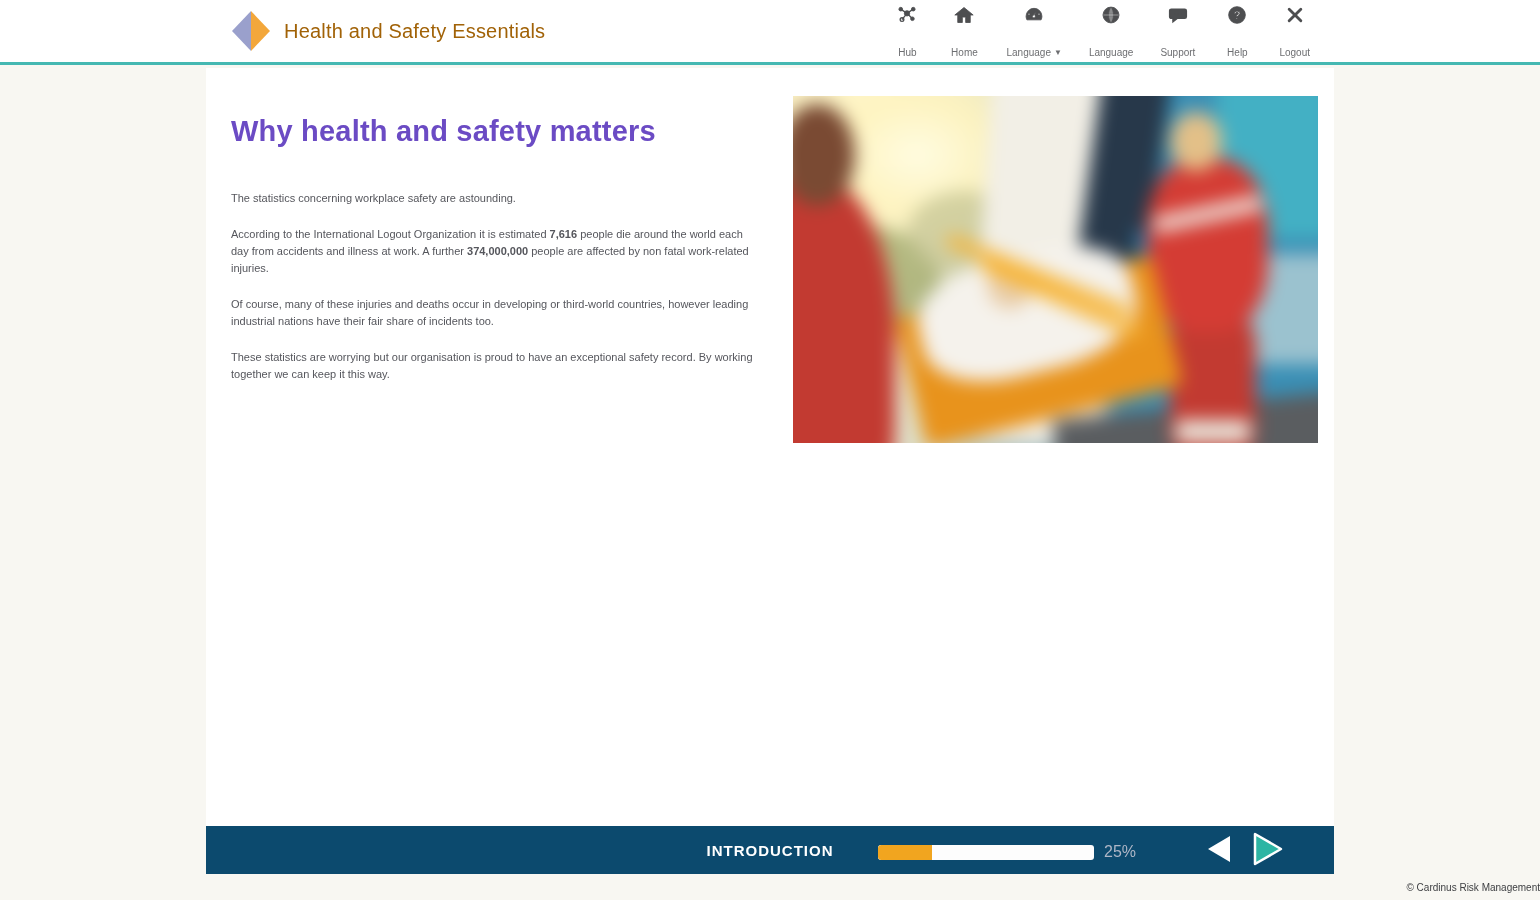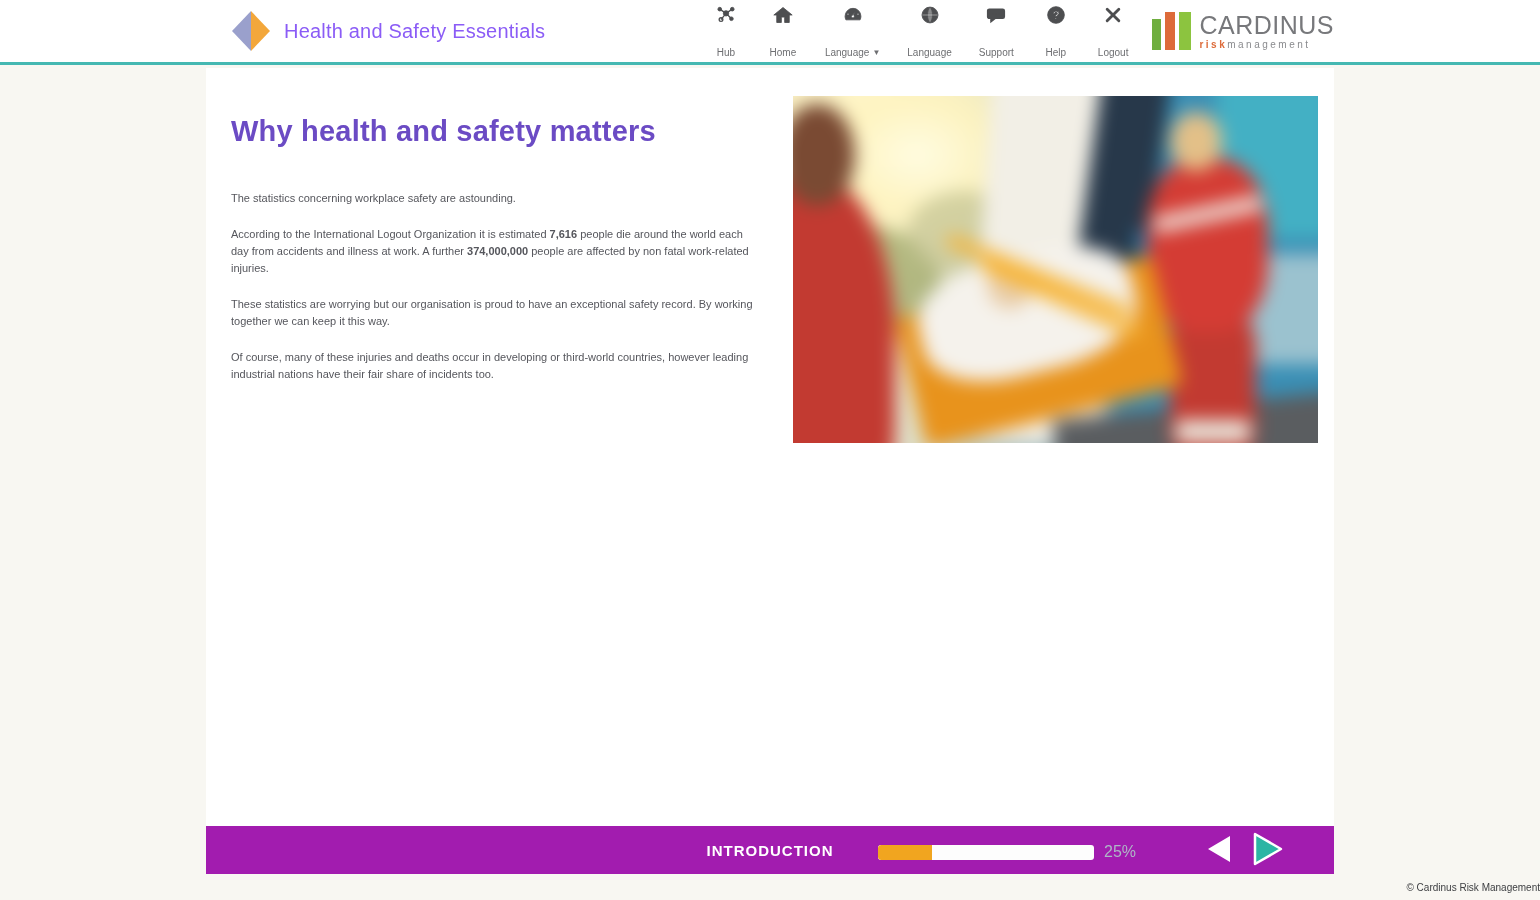--- a/index.html
+++ b/index.html
@@ -9,21 +9,21 @@
 
   
   .header { position:absolute; top:0; left:0; width:1540px; height:65px;
             background:#ffffff; border-bottom:3px solid #45b8b2; }
   .header-inner { position:absolute; left:206px; width:1128px; height:62px;
                   display:flex; align-items:center; justify-content:space-between; }
   .brand-left { display:flex; align-items:center; gap:14px; padding-left:26px; }
   .diamond { width:38px; height:40px;
              background:linear-gradient(90deg,#9aa0cc 50%, #f3a73b 50%);
              clip-path:polygon(50% 0, 100% 50%, 50% 100%, 0 50%); }
-  .course-title { font-size:20px; color:#8b5cf6; letter-spacing:0.2px; }
+  .course-title { font-size:20px; color:#a16207; letter-spacing:0.2px; }
 
   .nav { display:flex; align-items:flex-start; gap:27px; margin-left:auto; margin-right:24px; }
   .nav-item { display:flex; flex-direction:column; align-items:center; gap:2px;
               cursor:pointer; min-width:30px; }
   .nav-item svg { width:20px; height:20px; fill:#4d4e50; stroke:#4d4e50; }
   .nav-label { font-size:10px; color:#6d6e71; white-space:nowrap; display:flex; align-items:center; gap:3px;margin-top:16px;}
   .caret { font-size:8px; color:#6d6e71; }
 
   .cardinus { display:flex; align-items:center; gap:8px; padding-right:0; }
   .cardinus-bars { display:flex; align-items:flex-end; gap:4px; height:38px; }
@@ -73,21 +73,21 @@
   .stretcher { left:24%; top:54%; width:46%; height:34%; background:#e8931c;
                transform:rotate(-14deg); border-radius:8px; }
   .sheet { left:26%; top:46%; width:38%; height:30%; background:#f5f2ec;
            transform:rotate(-14deg); border-radius:40%; }
   .patient-head { left:38%; top:48%; width:8%; height:12%; border-radius:50%; background:#e9cda8; }
   .strap1 { left:30%; top:50%; width:34%; height:3%; background:#f6b53a; transform:rotate(22deg); }
   .strap2 { left:36%; top:56%; width:30%; height:3%; background:#f6b53a; transform:rotate(24deg); }
 
   
   .bottom-bar { position:absolute; left:0; bottom:0; width:100%; height:48px;
-                background:#a21caf; }
+                background:#0c4a6e; }
   .bar-title { position:absolute; left:0; width:100%; top:0; height:48px;
                display:flex; align-items:center; justify-content:center;
                font-size:15px; font-weight:bold; letter-spacing:1px; color:#ffffff; }
   .progress-wrap { position:absolute; left:672px; top:17px; display:flex; align-items:center; gap:10px; }
   .progress-track { width:216px; height:15px; background:#fdfdfd; border-radius:3px; overflow:hidden; }
   .progress-fill { height:100%; background:#f1a51f; border-radius:3px 0 0 3px; }
   .progress-pct { font-size:16px; color:#aeb6c6; }
   .bar-arrows { position:absolute; right:50px; top:0; height:48px; display:flex; align-items:center; gap:20px; }
   .arrow-btn { background:none; border:none; padding:0; cursor:pointer; display:flex; align-items:center; }
 
@@ -180,42 +180,31 @@
           <span>
             <svg viewBox="0 0 24 24" fill="none" stroke-width="3.4" stroke-linecap="round">
                 <line x1="5" y1="5" x2="19" y2="19"></line>
                 <line x1="19" y1="5" x2="5" y2="19"></line>
               </svg>
           </span>
           <span class="nav-label">Logout</span>
         </div>
       </div>
 
-      <div class="cardinus">
-        <div class="cardinus-bars">
-          <div class="cbar1"></div>
-            <div class="cbar2"></div>
-            <div class="cbar3"></div>
-        </div>
-        <div class="cardinus-text">
-          <span class="cardinus-name">CARDINUS</span>
-          <span class="cardinus-sub"><span class="risk">risk</span><span>management</span></span>
-        </div>
-      </div>
     </div>
   </div>
 
   <div class="content-column">
     <div class="content-body">
       <h1 class="heading">Why health and safety matters</h1>
       <div class="paragraphs">
           <p><span>The statistics concerning workplace safety are astounding.</span></p>
           <p><span>According to the International Logout Organization it is estimated </span><b>7,616</b><span> people die around the world each day from accidents and illness at work. A further </span><b>374,000,000</b><span> people are affected by non fatal work-related injuries.</span></p>
+          <p><span>Of course, many of these injuries and deaths occur in developing or third-world countries, however leading industrial nations have their fair share of incidents too.</span></p>
           <p><span>These statistics are worrying but our organisation is proud to have an exceptional safety record. By working together we can keep it this way.</span></p>
-          <p><span>Of course, many of these injuries and deaths occur in developing or third-world countries, however leading industrial nations have their fair share of incidents too.</span></p>
         </div>
 
       <div class="photo">
         <div class="photo-inner">
           <div class="ph sun"></div>
           <div class="ph green1"></div>
           <div class="ph green2"></div>
           <div class="ph door"></div>
           <div class="ph doorstripe"></div>
           <div class="ph bluewall"></div>

